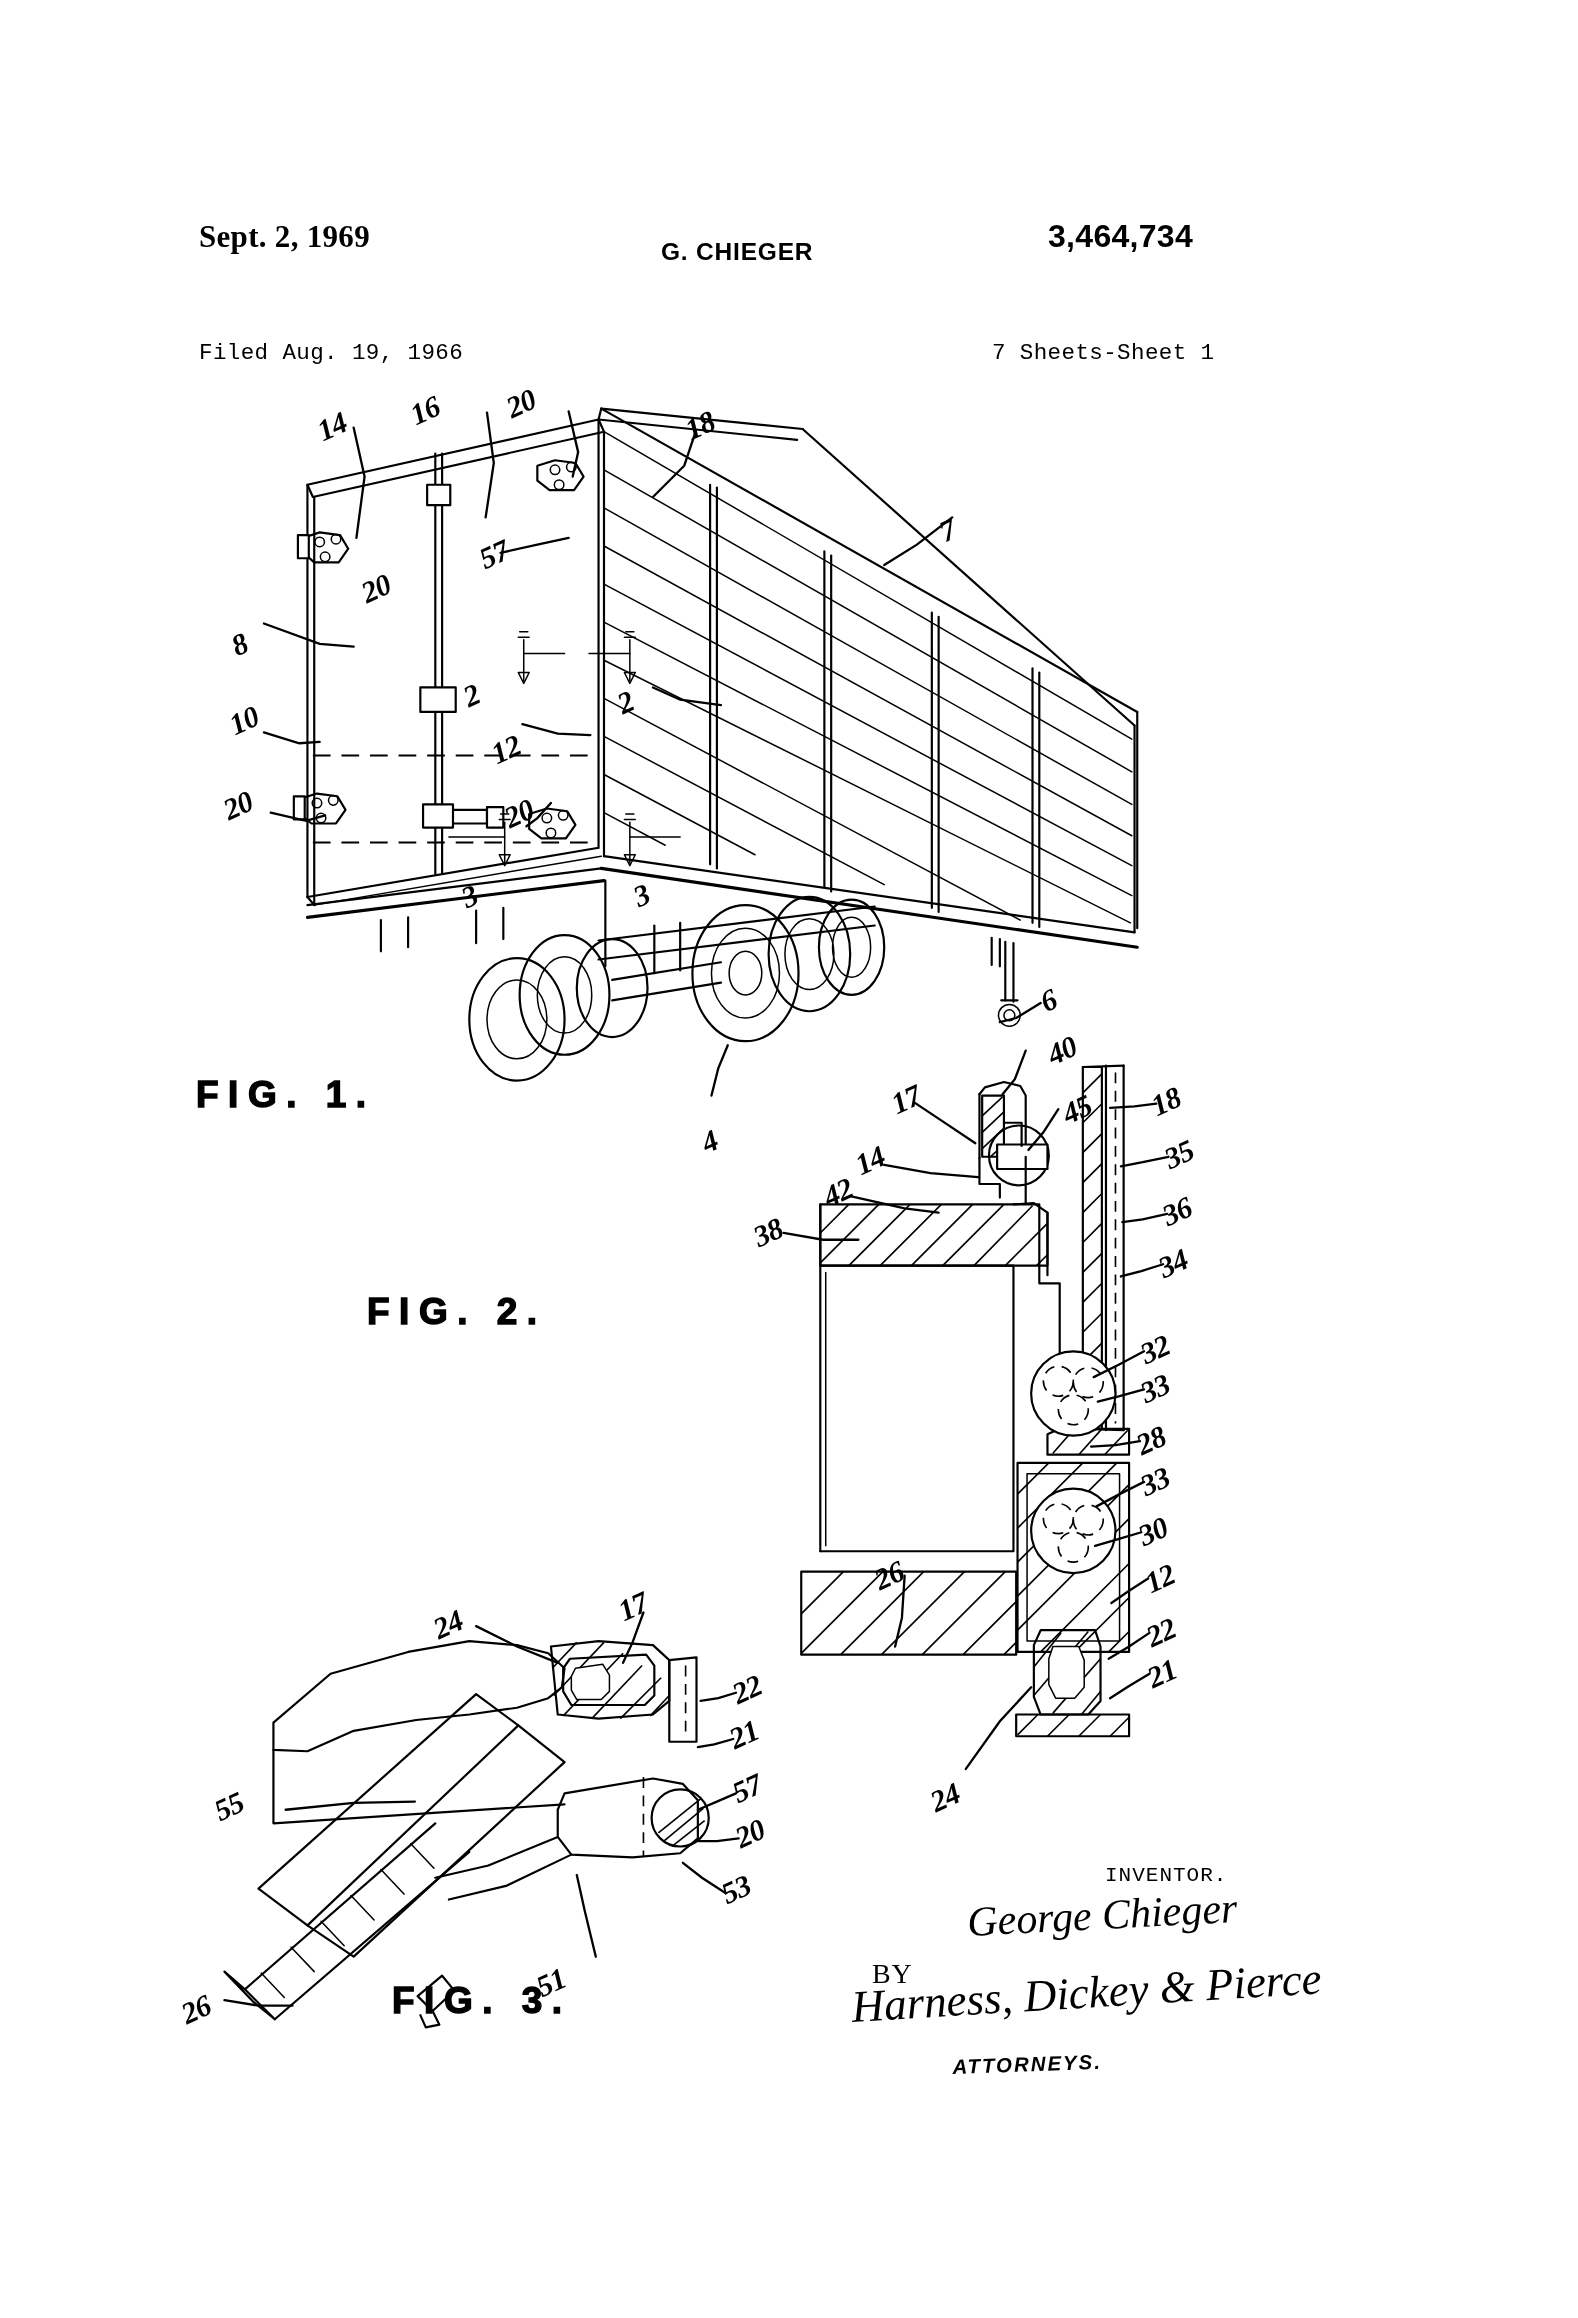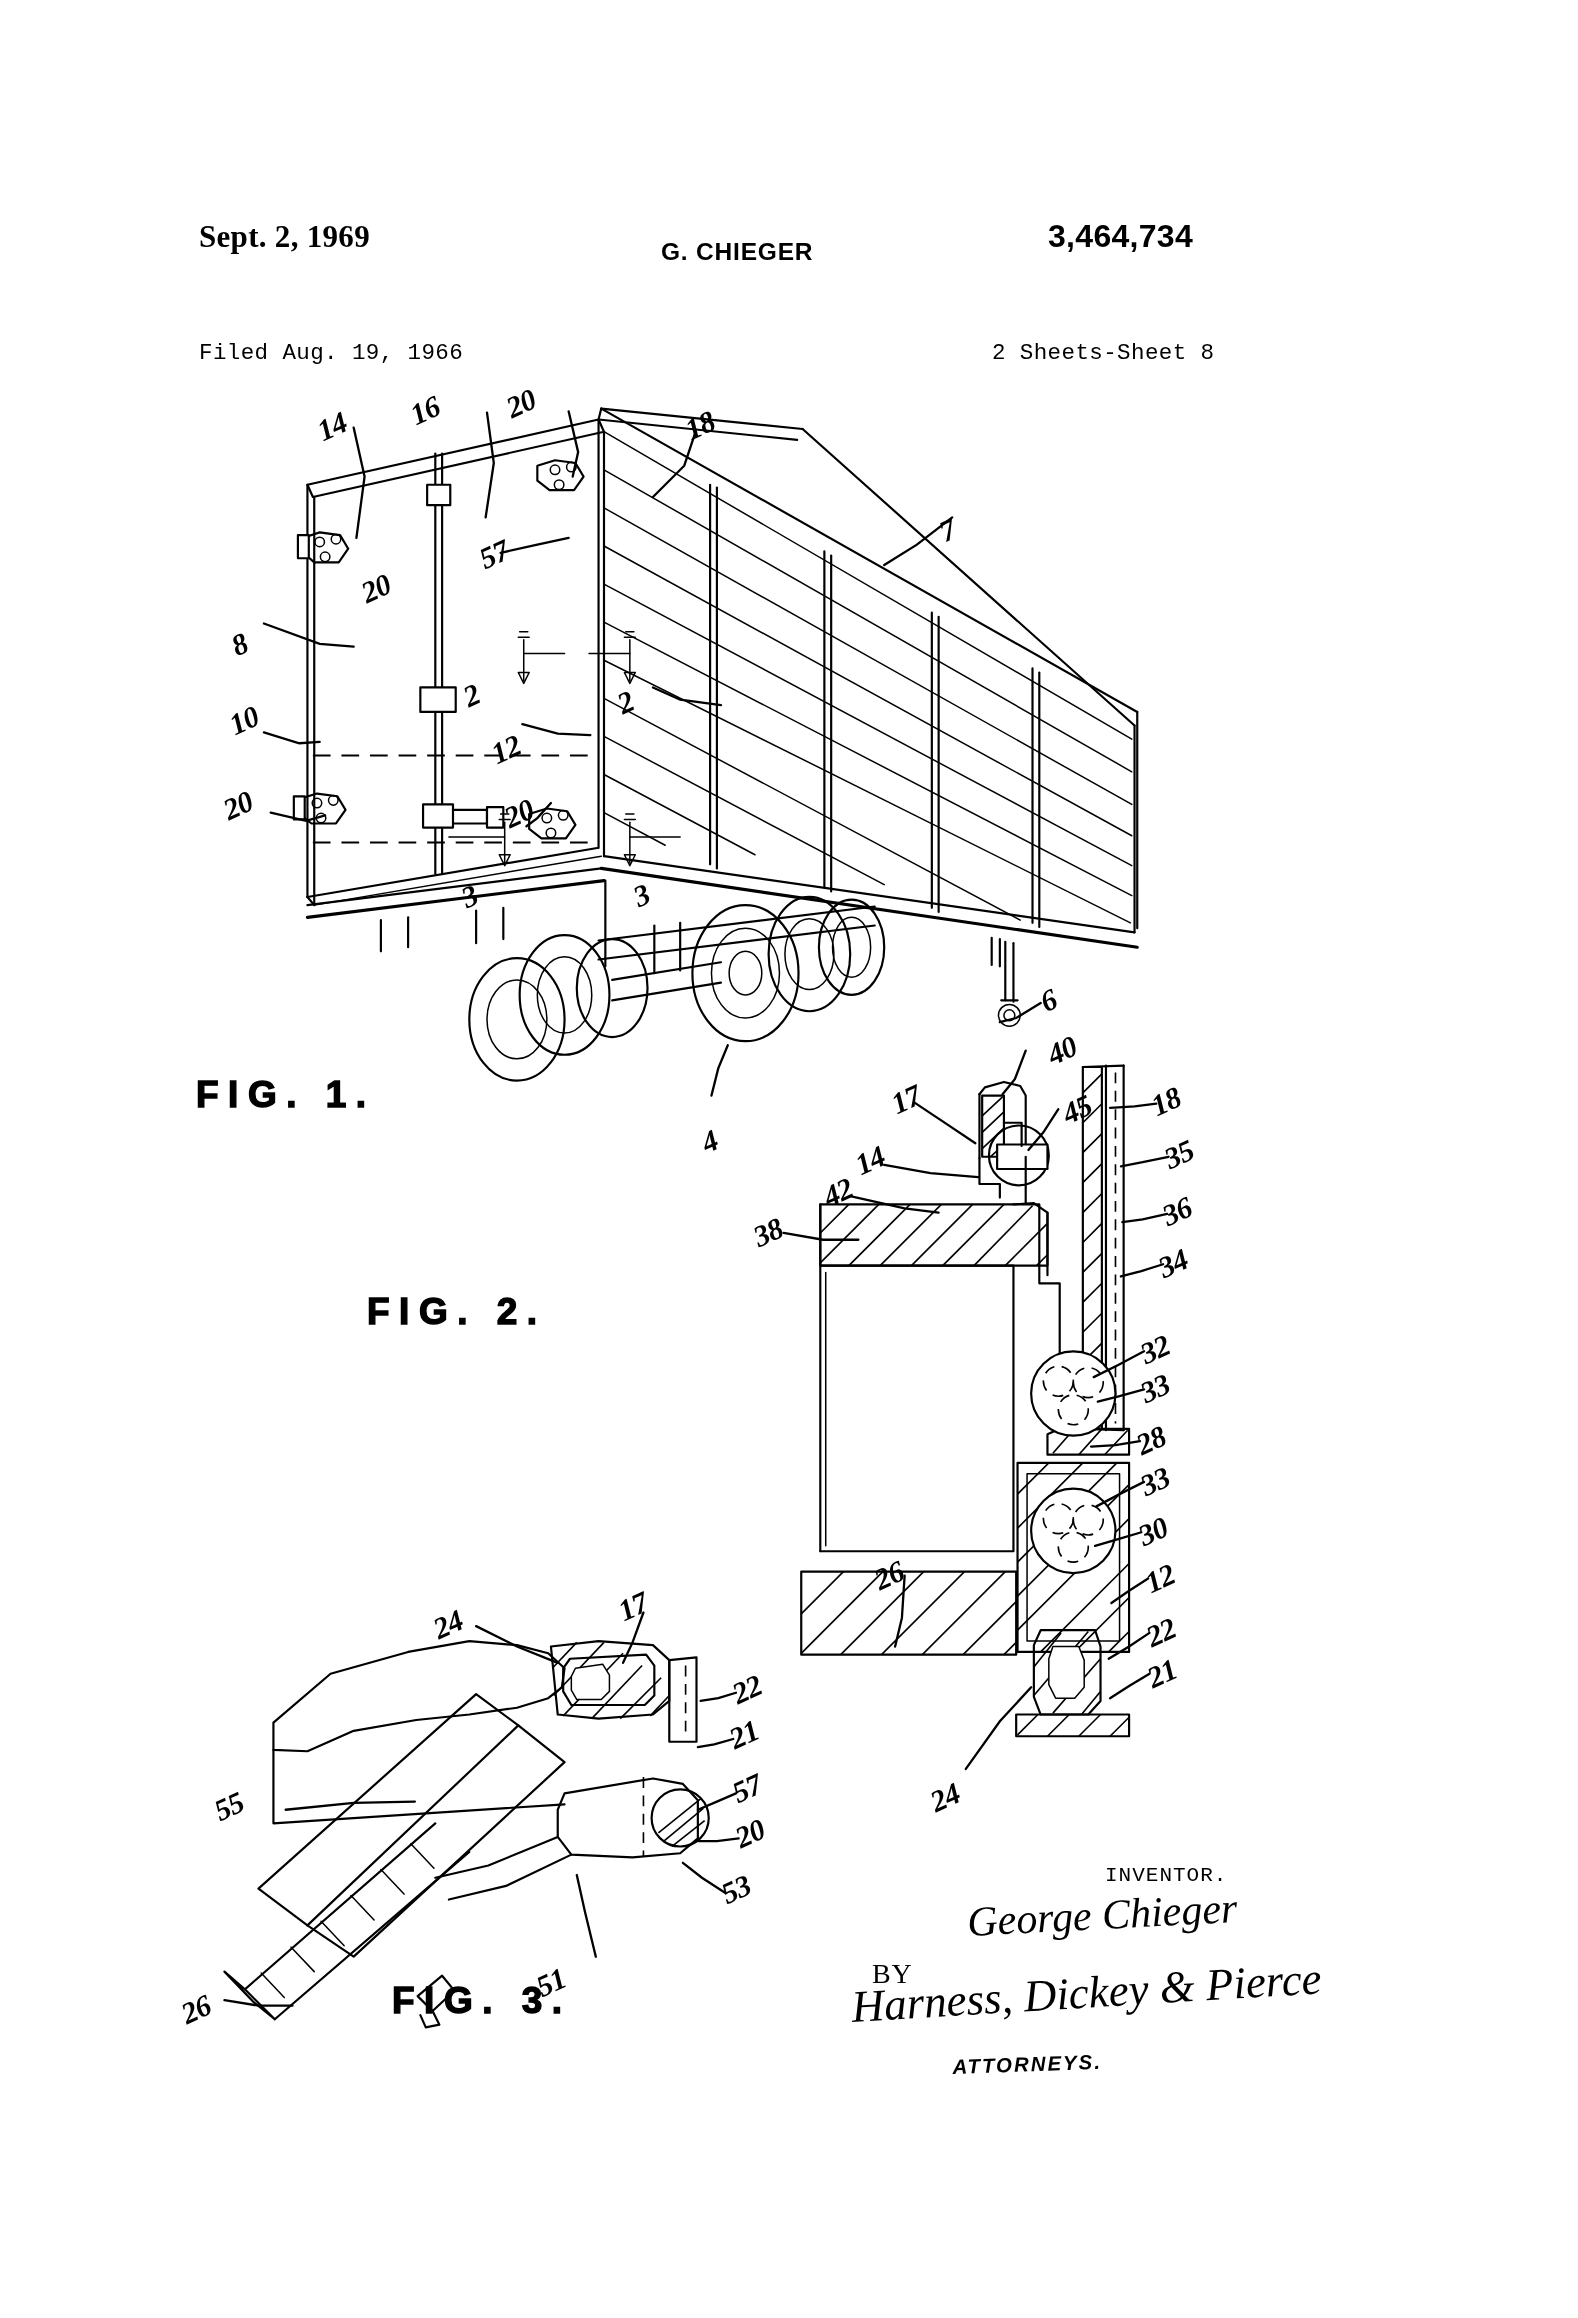--- a/index.html
+++ b/index.html
@@ -218,21 +218,21 @@
 </style>
 </head>
 <body>
 
 <div id="sheet">
 
   <div class="hdr-date">Sept. 2, 1969</div>
   <div class="hdr-inventor">G. CHIEGER</div>
   <div class="hdr-patno">3,464,734</div>
   <div class="hdr-filed">Filed Aug. 19, 1966</div>
-  <div class="hdr-sheets">2 Sheets-Sheet 8</div>
+  <div class="hdr-sheets">7 Sheets-Sheet 1</div>
 
   <svg id="drawing" viewBox="0 0 2320 3408">
 
     <g>
 
       <path class="ln" d="M452 712 L 880 616 L 888 634 L 460 730 Z"></path>
 
       <path class="ln" d="M452 712 L 452 1318"></path>
       <path class="ln" d="M462 730 L 462 1330"></path>
       <path class="ln" d="M452 1318 L 462 1330"></path>

